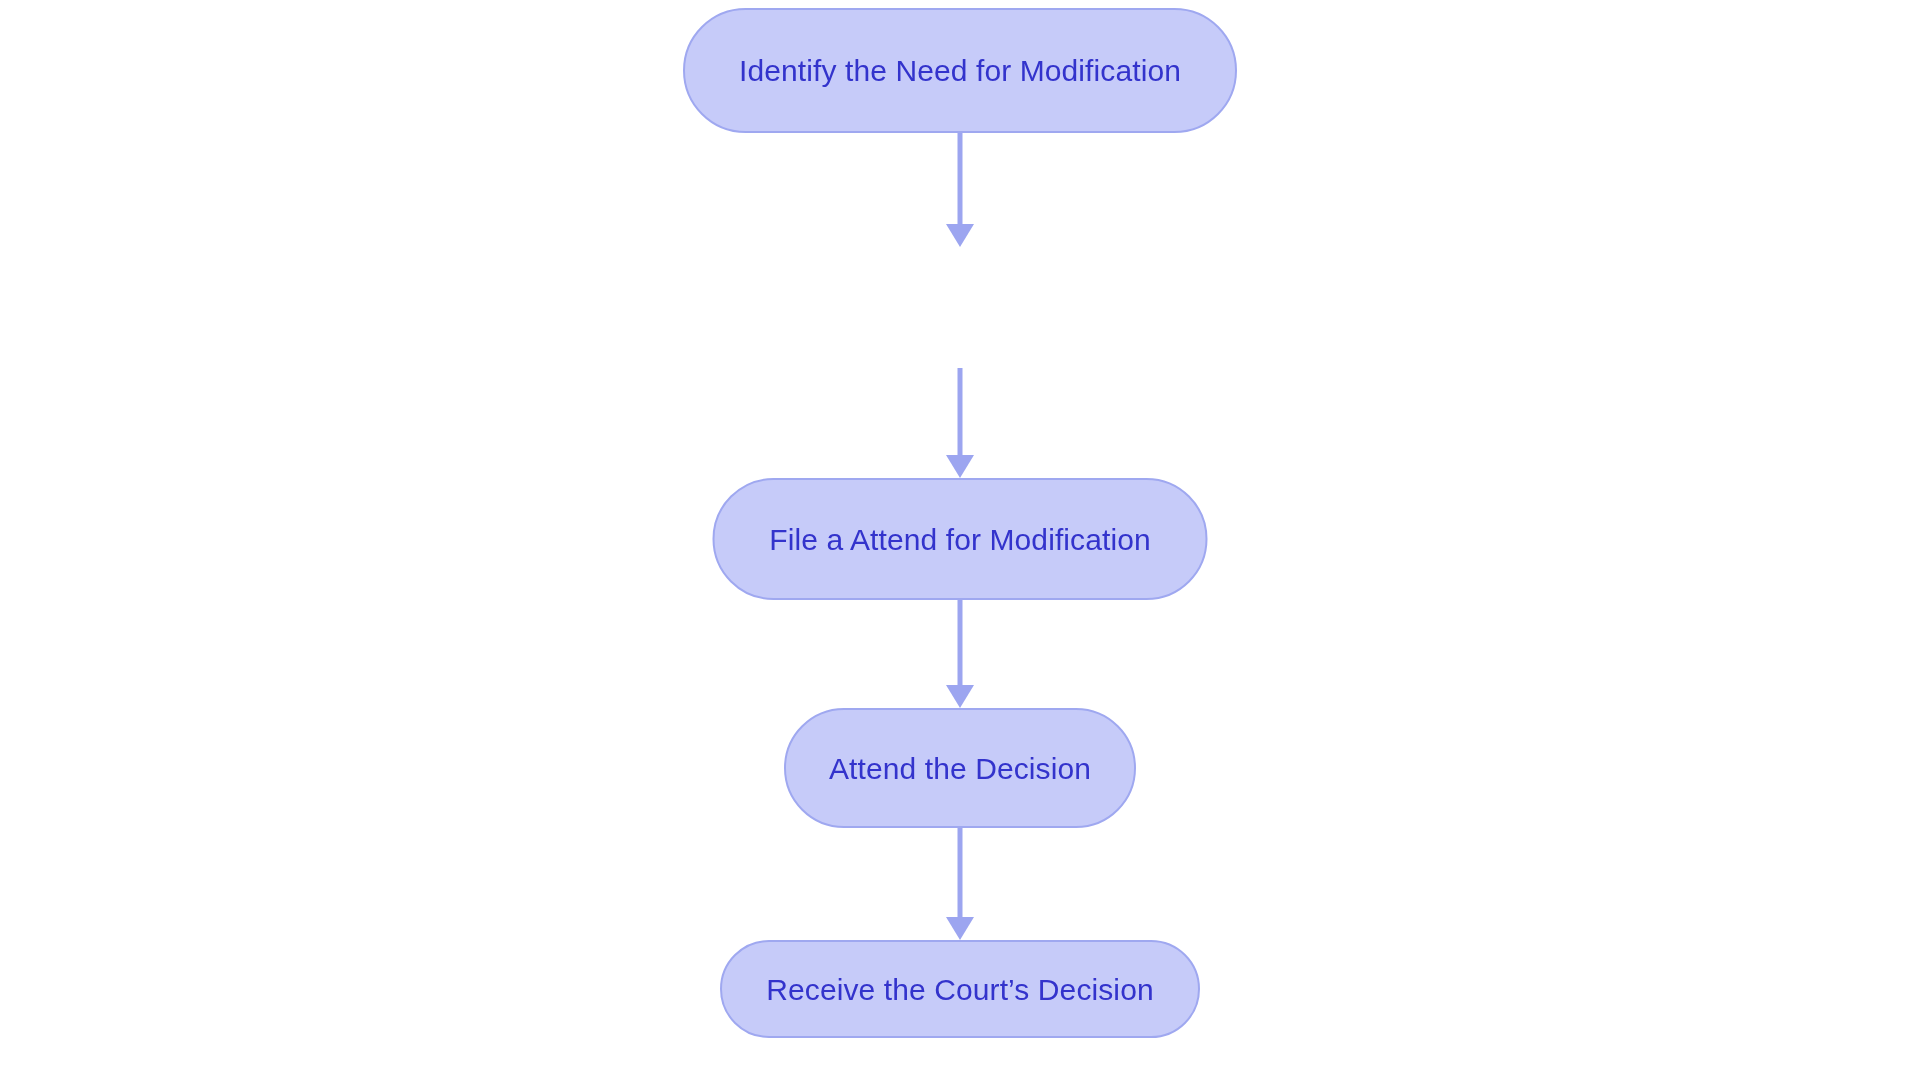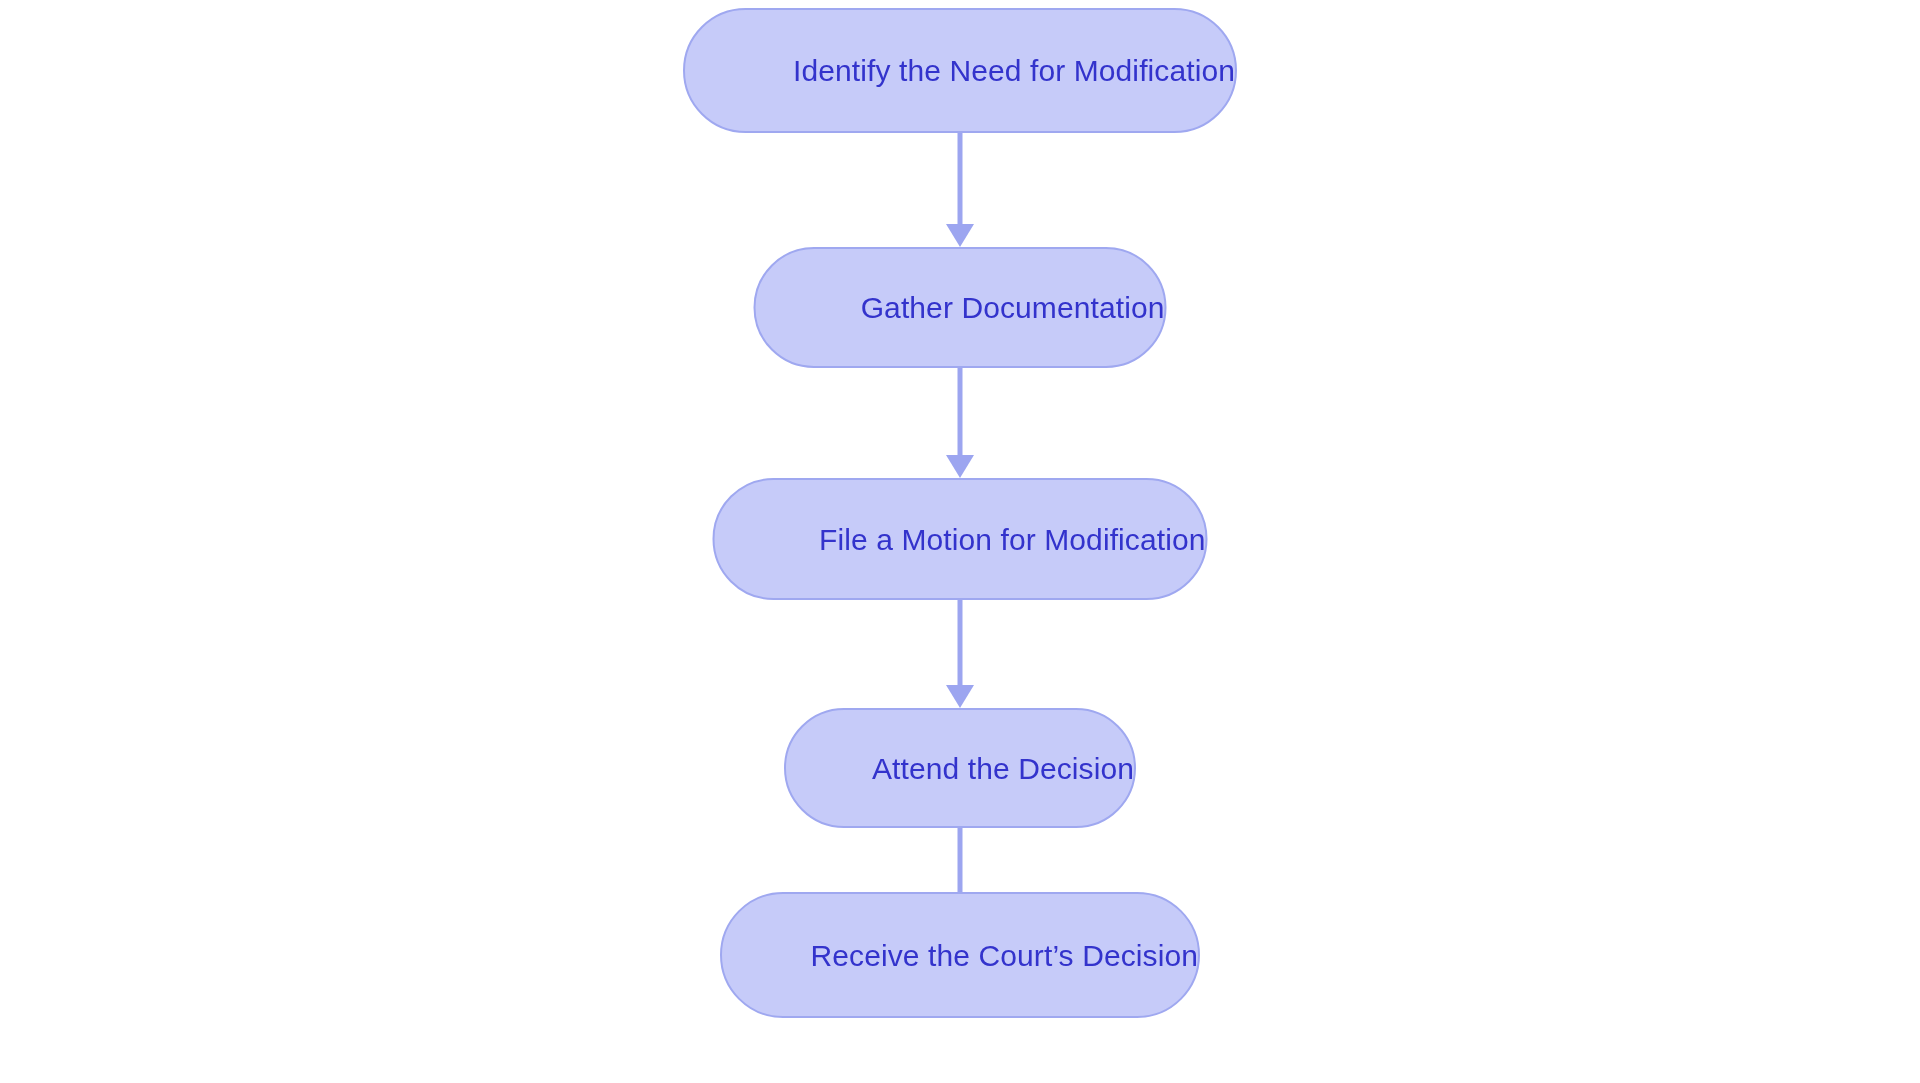--- a/index.html
+++ b/index.html
@@ -19,21 +19,21 @@
     width: 1920px;
     height: 1083px;
     background: #ffffff;
   }
 
   .node {
     position: absolute;
     box-sizing: border-box;
     display: flex;
     align-items: center;
-    justify-content: flex-end;
+    justify-content: center;
     background: #c6cbf9;
     border: 2px solid #9fa8f0;
     border-radius: 999px;
     left: 50%;
     transform: translateX(-50%);
   }
 
   .node-label {
     color: #3333cc;
     font-family: "Liberation Sans", sans-serif;
@@ -43,21 +43,21 @@
     line-height: 1.1;
     white-space: nowrap;
     text-align: center;
   }
 
   
   .node-1 { top: 8px;    width: 554px; height: 125px; }
   .node-2 { top: 247px;  width: 413px; height: 121px; }
   .node-3 { top: 478px;  width: 495px; height: 122px; }
   .node-4 { top: 708px;  width: 352px; height: 120px; }
-  .node-5 { top: 892px;  width: 480px; height: 126px; }
+  .node-5 { top: 940px;  width: 480px; height: 98px; }
 
   
   .connector {
     position: absolute;
     left: 50%;
     transform: translateX(-50%);
     width: 30px;
   }
   .connector .stem {
     position: absolute;
@@ -101,31 +101,28 @@
 
   <div class="node node-1">
     <span class="node-label">Identify the Need for Modification</span>
   </div>
 
   <div class="connector conn-1">
     <div class="stem"></div>
     <div class="arrowhead"></div>
   </div>
 
-  <div class="node node-2">
-    <span class="node-label">Gather Documentation</span>
-  </div>
 
   <div class="connector conn-2">
     <div class="stem"></div>
     <div class="arrowhead"></div>
   </div>
 
   <div class="node node-3">
-    <span class="node-label">File a Motion for Modification</span>
+    <span class="node-label">File a Attend for Modification</span>
   </div>
 
   <div class="connector conn-3">
     <div class="stem"></div>
     <div class="arrowhead"></div>
   </div>
 
   <div class="node node-4">
     <span class="node-label">Attend the Decision</span>
   </div>

